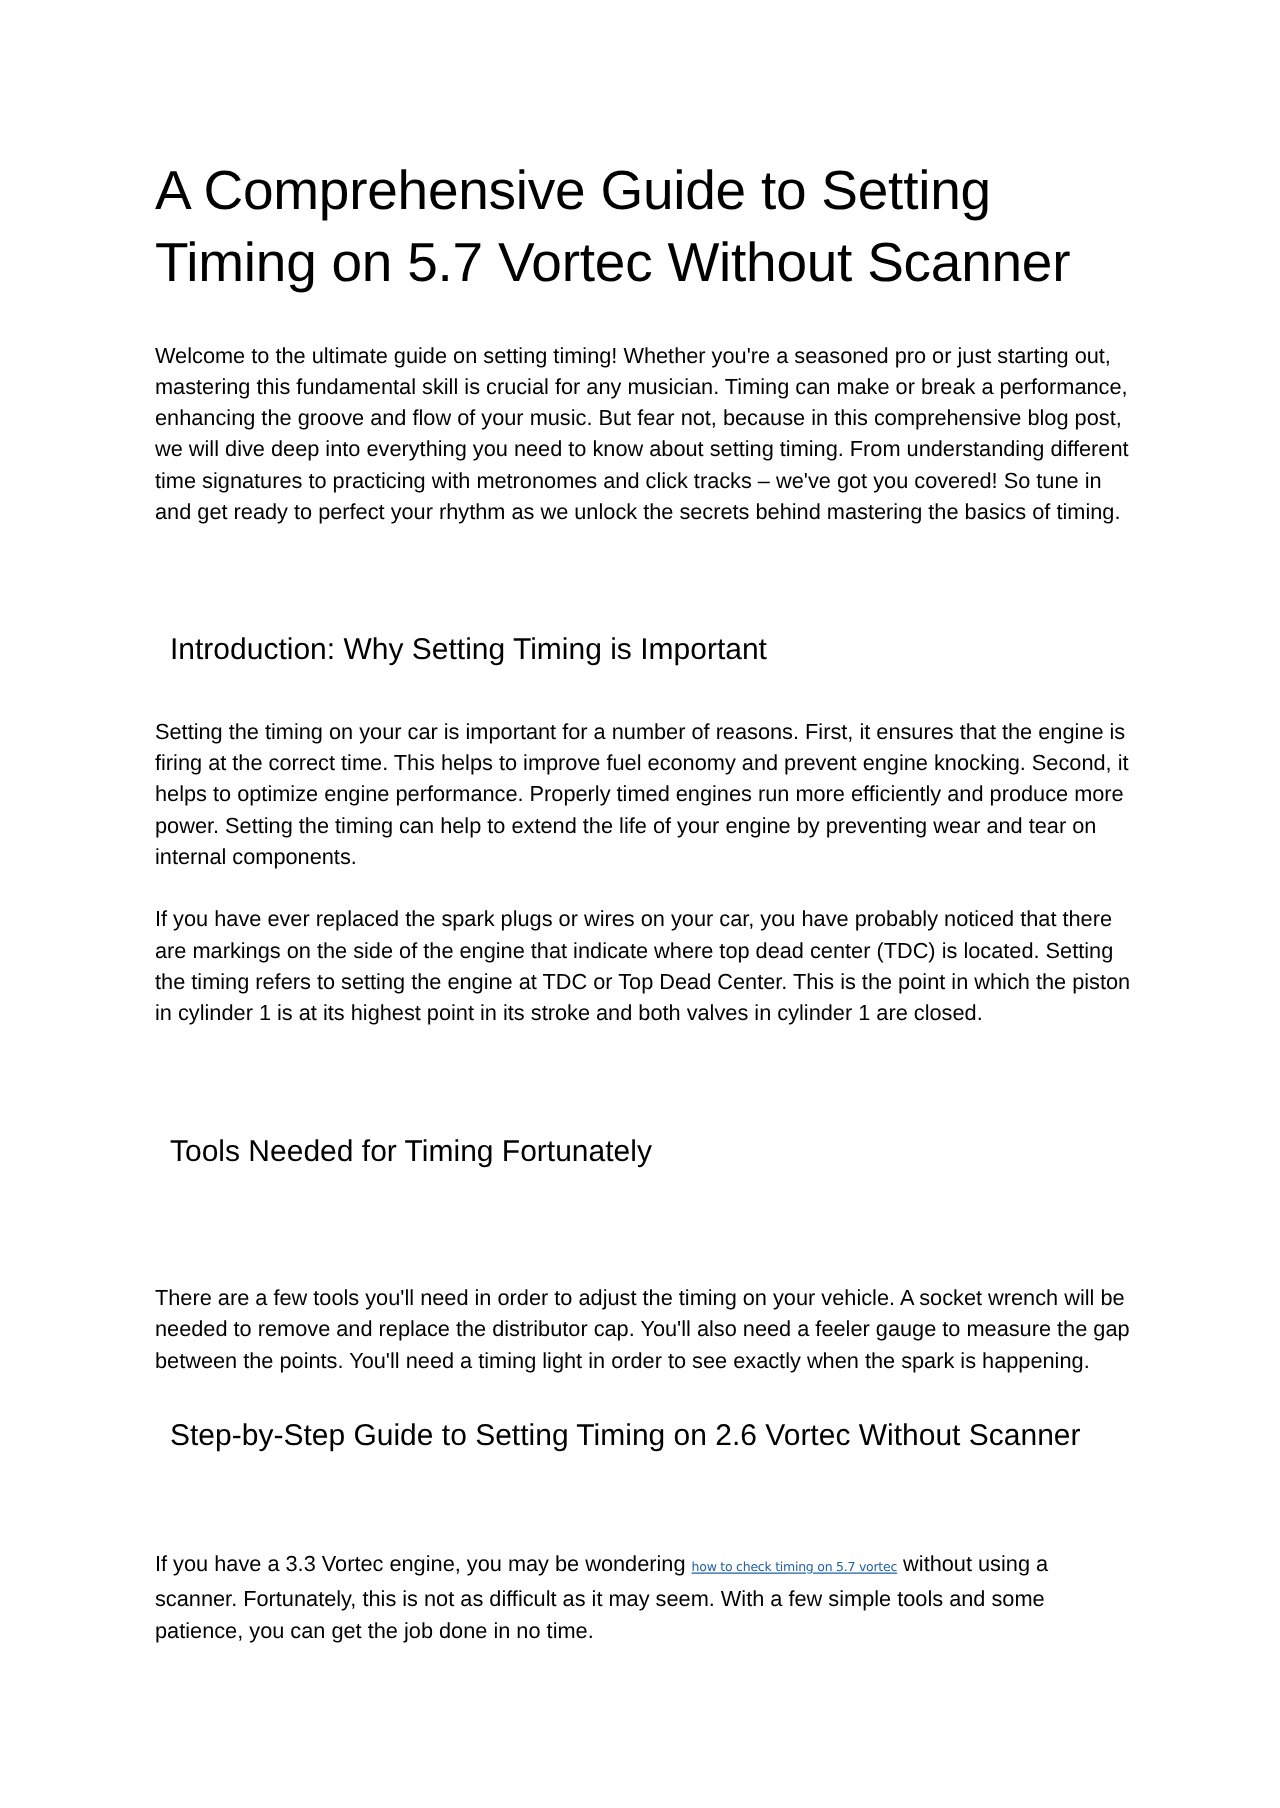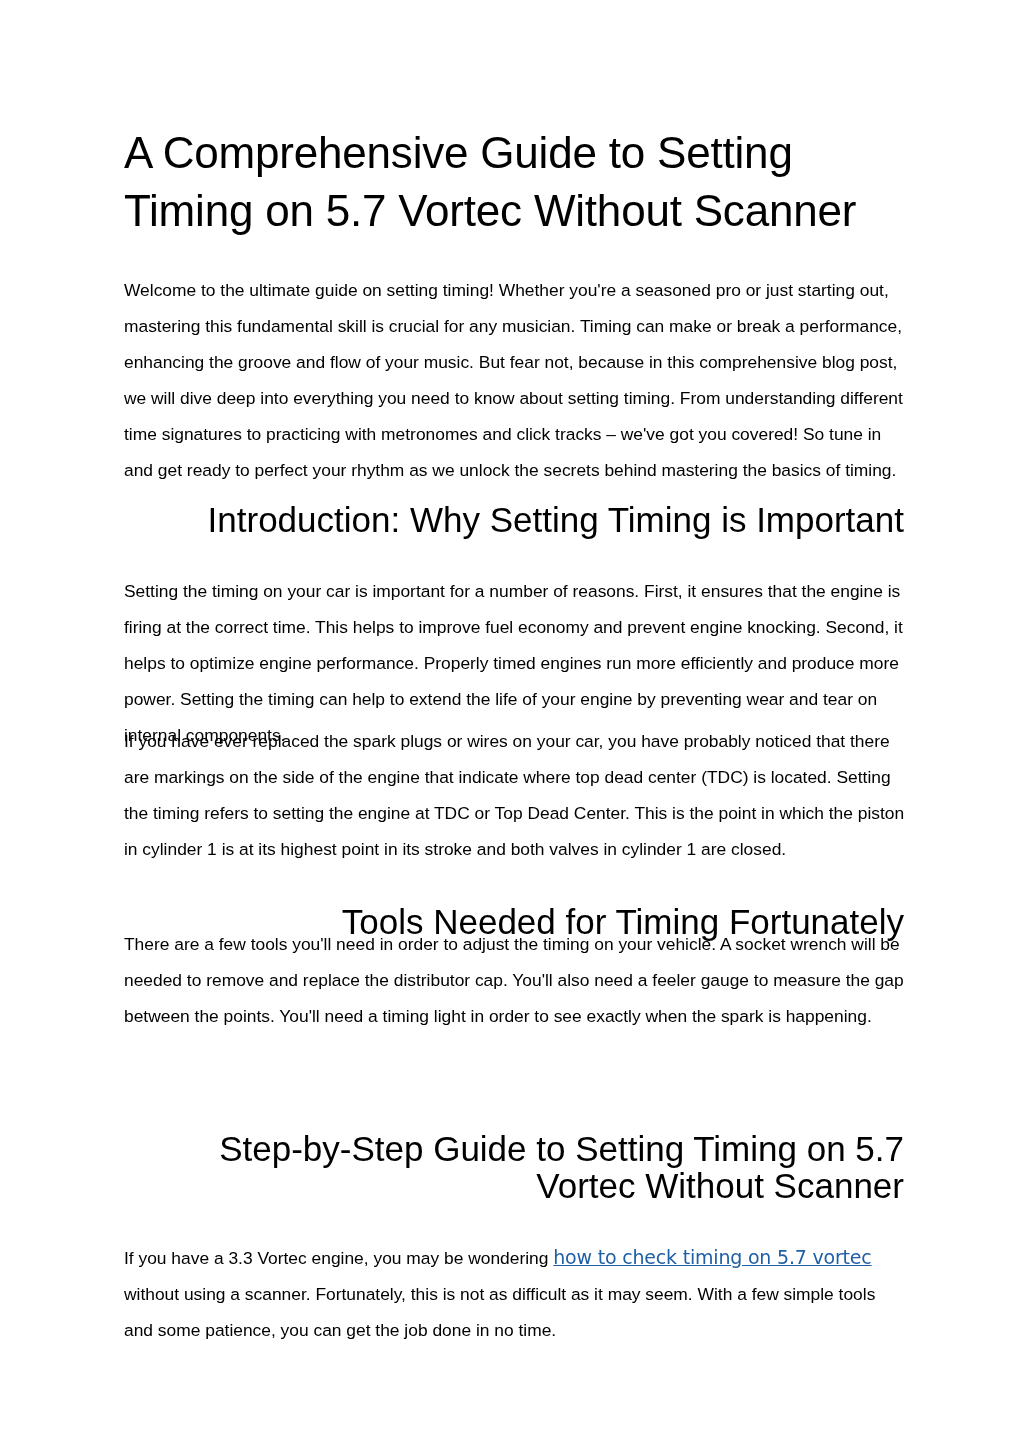--- a/index.html
+++ b/index.html
@@ -27,60 +27,59 @@
       top: 124px;
       width: 780px;
       margin: 0;
       font-weight: normal;
       font-size: 44px;
       line-height: 58px;
       letter-spacing: -0.2px;
     }
     .h2 {
       position: absolute;
-      left: 0;
+      left: 12px;
       margin: 0;
       font-weight: normal;
-      font-size: 35px;
+      font-size: 24px;
       line-height: 37px;
       width: 780px;
-      text-align: right;
     }
     .p {
       position: absolute;
       left: 0;
       margin: 0;
       font-size: 17.4px;
-      line-height: 36px;
+      line-height: 25px;
       width: 785px;
     }
     .link {
       color: #1f5fa6;
       text-decoration: underline;
       font-family: "DejaVu Sans", sans-serif;
-      font-size: 19px;
+      font-size: 10px;
       letter-spacing: -0.2px;
     }
   </style>
 </head>
 <body>
 
 <div class="page">
 
   <h1 class="title">A Comprehensive Guide to Setting Timing on 5.7 Vortec Without Scanner</h1>
 
   <p class="p" style="top:272px;">Welcome to the ultimate guide on setting timing! Whether you're a seasoned pro or just starting out, mastering this fundamental skill is crucial for any musician. Timing can make or break a performance, enhancing the groove and flow of your music. But fear not, because in this comprehensive blog post, we will dive deep into everything you need to know about setting timing. From understanding different time signatures to practicing with metronomes and click tracks – we've got you covered! So tune in and get ready to perfect your rhythm as we unlock the secrets behind mastering the basics of timing.</p>
 
   <h2 class="h2" style="top:501px;">Introduction: Why Setting Timing is Important</h2>
 
   <p class="p" style="top:573px;">Setting the timing on your car is important for a number of reasons. First, it ensures that the engine is firing at the correct time. This helps to improve fuel economy and prevent engine knocking. Second, it helps to optimize engine performance. Properly timed engines run more efficiently and produce more power. Setting the timing can help to extend the life of your engine by preventing wear and tear on internal components.</p>
 
   <p class="p" style="top:723px;">If you have ever replaced the spark plugs or wires on your car, you have probably noticed that there are markings on the side of the engine that indicate where top dead center (TDC) is located. Setting the timing refers to setting the engine at TDC or Top Dead Center. This is the point in which the piston in cylinder 1 is at its highest point in its stroke and both valves in cylinder 1 are closed.</p>
 
   <h2 class="h2" style="top:903px;">Tools Needed for Timing Fortunately</h2>
 
-  <p class="p" style="top:926px;">There are a few tools you'll need in order to adjust the timing on your vehicle. A socket wrench will be needed to remove and replace the distributor cap. You'll also need a feeler gauge to measure the gap between the points. You'll need a timing light in order to see exactly when the spark is happening.</p>
+  <p class="p" style="top:1026px;">There are a few tools you'll need in order to adjust the timing on your vehicle. A socket wrench will be needed to remove and replace the distributor cap. You'll also need a feeler gauge to measure the gap between the points. You'll need a timing light in order to see exactly when the spark is happening.</p>
 
-  <h2 class="h2" style="top:1130px;">Step-by-Step Guide to Setting Timing on 5.7 Vortec Without Scanner</h2>
+  <h2 class="h2" style="top:1130px;">Step-by-Step Guide to Setting Timing on 2.6 Vortec Without Scanner</h2>
 
   <p class="p" style="top:1239px;"><span>If you have a 3.3 Vortec engine, you may be wondering </span><a class="link">how to check timing on 5.7 vortec</a><span> without using a scanner. Fortunately, this is not as difficult as it may seem. With a few simple tools and some patience, you can get the job done in no time.</span></p>
 
 </div>
 
 </body></html>

